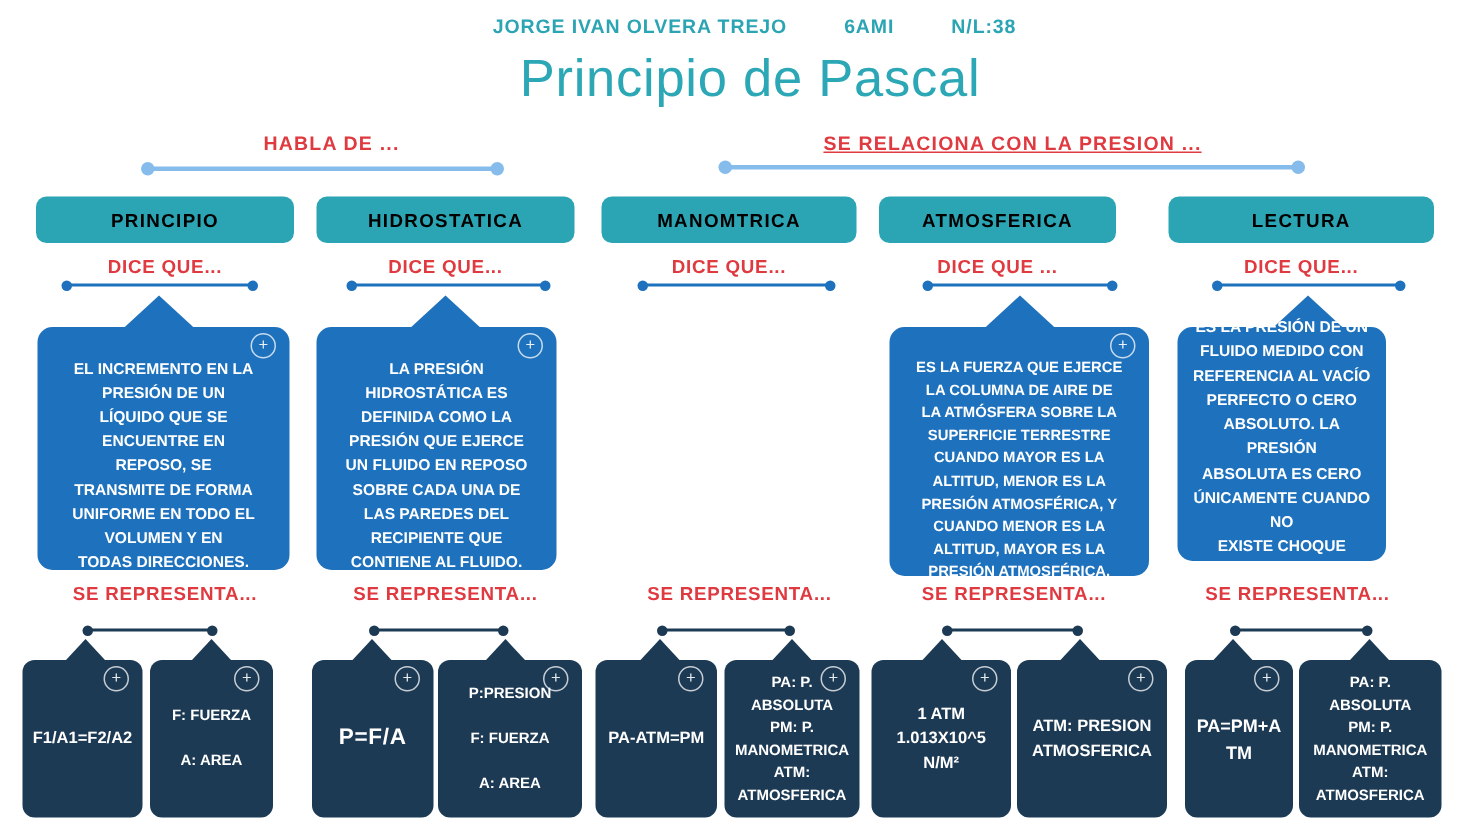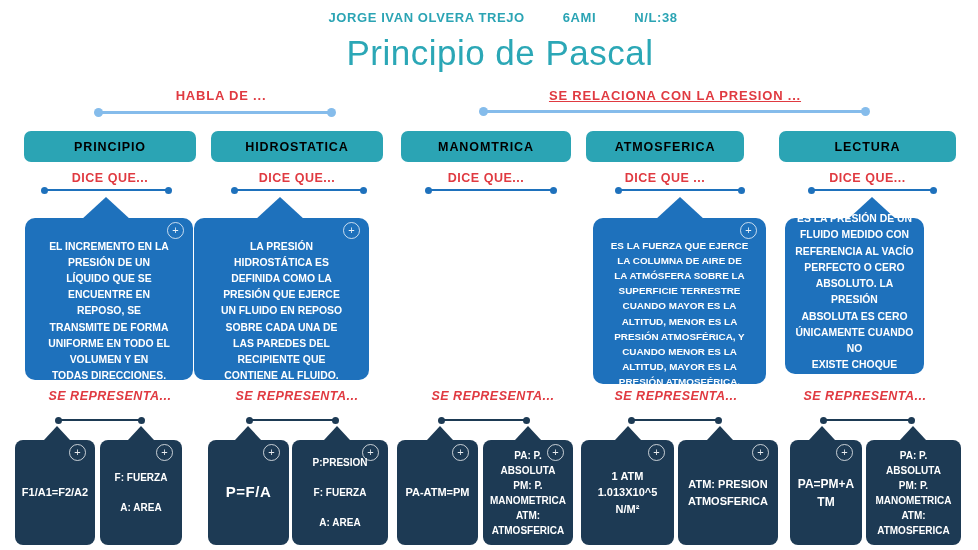--- a/index.html
+++ b/index.html
@@ -18,21 +18,21 @@
   .lb::before{left:-3px;} .lb::after{right:-3px;}
   .bl{color:#1e71bc;height:2px;top:189px;}
   .nv{color:#1d3a54;height:2px;top:419px;}
   .bl::before,.bl::after,.nv::before,.nv::after{width:7px;height:7px;top:-2.5px;}
   .bl::before,.nv::before{left:-2px;} .bl::after,.nv::after{right:-2px;}
   .chip{position:absolute;top:131px;height:31px;background:#2ba4b4;border-radius:7px;
         color:#000000;font-weight:700;font-size:12.5px;letter-spacing:.9px;
         display:flex;align-items:center;justify-content:center;cursor:pointer;}
   .says,.rep{position:absolute;color:#e03a41;font-weight:700;font-size:12.5px;
              letter-spacing:.5px;text-align:center;}
-  .says{top:171px;} .rep{top:389px;font-style:italic;}
+  .says{top:171px;} .rep{top:389px;}
   .bubble{position:absolute;top:196px;}
   .tri{position:absolute;top:1px;width:0;height:0;border-left:25px solid transparent;
        border-right:25px solid transparent;border-bottom:23px solid #1e71bc;}
   .bubble-box{position:relative;margin-top:22px;background:#1e71bc;border-radius:10px;
               display:flex;align-items:center;justify-content:center;padding:8px 10px;box-sizing:border-box;cursor:pointer;}
   .def{color:#fff;font-weight:700;font-size:10.4px;line-height:1.56;text-align:center;white-space:pre-line;margin-top:25px;}
   .def-sm{font-size:9.9px;line-height:1.52;}
   .plus{position:absolute;top:4px;right:9px;width:15px;height:15px;border:1.2px solid rgba(255,255,255,.75);
         border-radius:50%;color:rgba(255,255,255,.9);font-size:11px;line-height:14px;text-align:center;cursor:pointer;}
   .plus::after{content:"+";}
@@ -91,21 +91,21 @@
     <div class="ftri" style="left:28px;"></div>
     <span class="plus"></span>
     <div class="ftext ftext-sm">F: FUERZA
 
 A: AREA</div>
   </div>
 
   <div class="chip" style="left:211px;width:172px;">HIDROSTATICA</div>
   <div class="says" style="left:211px;width:172px;">DICE QUE...</div>
   <div class="hline bl" style="left:233px;width:132px;"></div>
-  <div class="bubble" style="left:194px;width:175px;">
+  <div class="bubble" style="left:211px;width:160px;">
     <div class="tri" style="left:61px;"></div>
     <div class="bubble-box" style="height:162px;">
       <span class="plus"></span>
       <div class="def">LA PRESIÓN
 HIDROSTÁTICA ES
 DEFINIDA COMO LA
 PRESIÓN QUE EJERCE
 UN FLUIDO EN REPOSO
 SOBRE CADA UNA DE
 LAS PAREDES DEL

